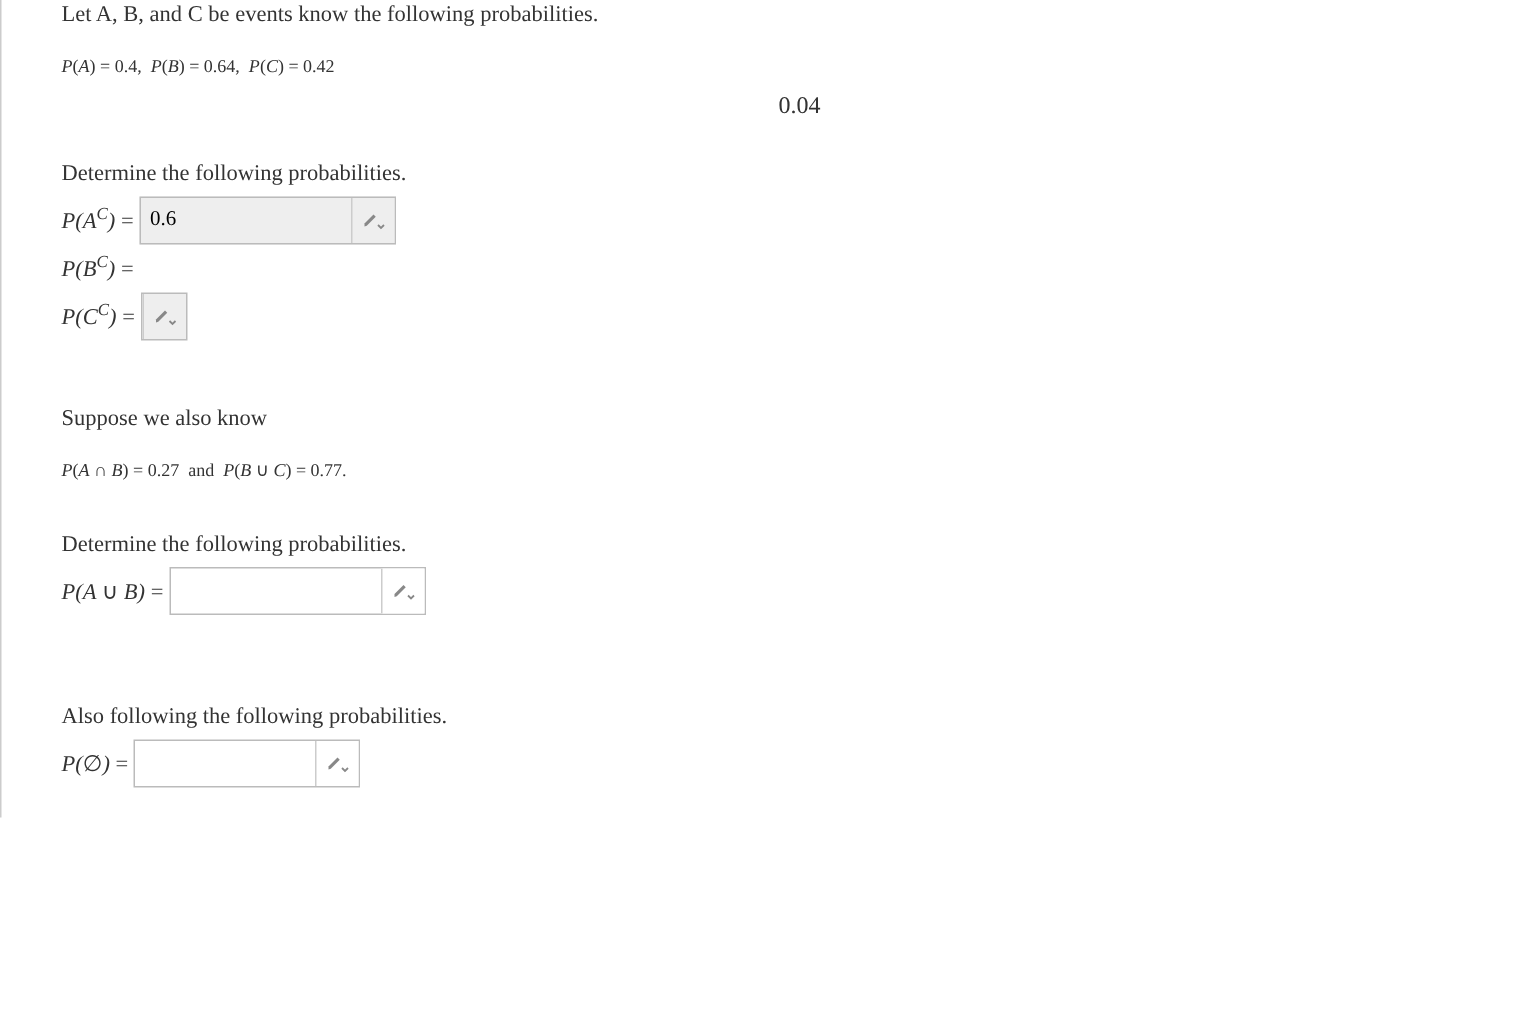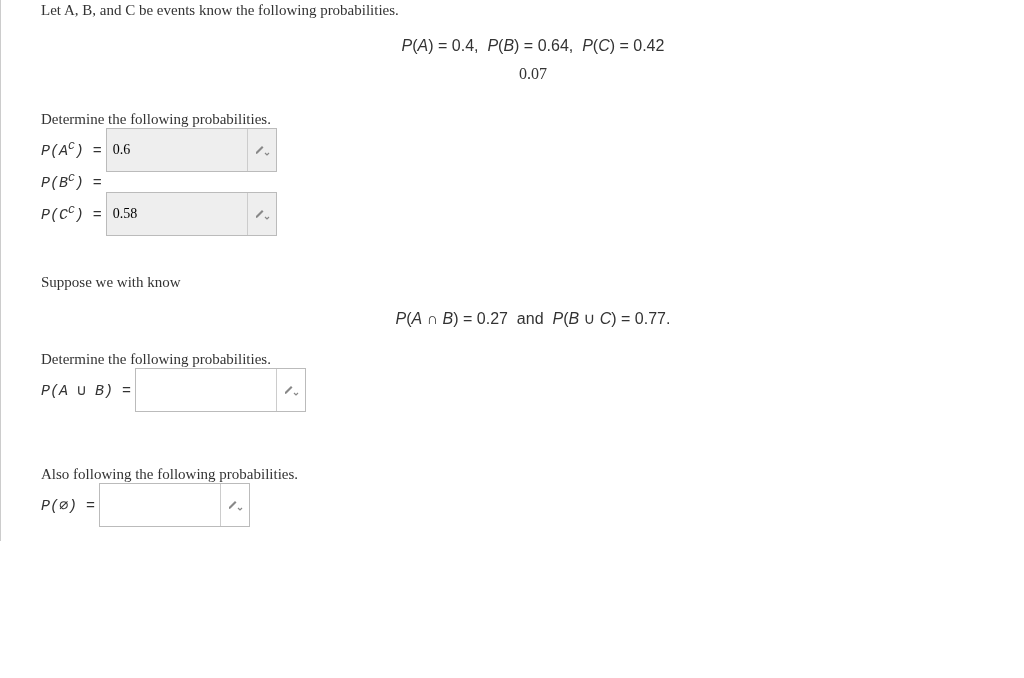--- a/index.html
+++ b/index.html
@@ -10,56 +10,56 @@
     padding: 0 0 20px 40px;
     width: 984px;
     border-left: 1px solid #ccc;
   }
   .intro {
     font-family: Georgia, serif;
     margin-top: 0;
     padding-top: 2px;
   }
   .centered-math {
-    text-align: center;
-    font-family: Liberation Sans, sans-serif;
+    text-align: left;
+    font-family: Liberation Serif, serif;
     margin: 18px 0 10px 0;
-    font-size: 16px;
+    font-size: 12px;
   }
   .centered-sub {
     text-align: center;
     font-family: 'Times New Roman', serif;
     margin: 10px 0 28px 0;
     font-size: 16px;
   }
   .section-text {
     font-family: Georgia, serif;
     margin: 16px 0 6px 0;
   }
   .row {
     display: flex;
     align-items: center;
     margin: 0;
     height: 32px;
   }
   .label {
-    font-family: Liberation Mono, monospace;
+    font-family: Liberation Serif, serif;
     font-style: italic;
     white-space: nowrap;
     padding-right: 4px;
     font-size: 15px;
   }
   .label .rm { font-style: normal; }
   .label sup { font-size: 0.75em; font-style: italic; }
   .field {
     display: inline-flex;
     align-items: center;
     border: 1px solid #bbb;
     background: #fff;
-    height: 44px;
+    height: 32px;
     box-sizing: border-box;
   }
   .field.filled {
     background: #eeeeee;
   }
   .field input {
     border: none;
     outline: none;
     background: transparent;
     font-family: 'Times New Roman', serif;
@@ -88,21 +88,21 @@
 </head>
 <body>
 
 <div class="intro">Let A, B, and C be events know the following probabilities.</div>
 
 <div class="centered-math">
   <span style="font-style:italic;">P</span>(<span style="font-style:italic;">A</span>) = 0.4,&nbsp;
   <span style="font-style:italic;">P</span>(<span style="font-style:italic;">B</span>) = 0.64,&nbsp;
   <span style="font-style:italic;">P</span>(<span style="font-style:italic;">C</span>) = 0.42
 </div>
-<div class="centered-sub">0.07</div>
+<div class="centered-sub">0.04</div>
 
 <div class="section-text">Determine the following probabilities.</div>
 <div id="rows1">
     <div class="row">
       <span class="label">P(A<sup>C</sup>) <span class="rm">=</span></span>
       <span class="field filled">
         <input type="text" value="0.6" style="">
         <span class="tool">
           <svg width="16" height="14" viewBox="0 0 16 14">
             <path d="M2 9 L8 3 L9.5 4.5 L3.5 10.5 L2 11 Z" fill="#888"></path>
@@ -110,35 +110,34 @@
           </svg>
         </span>
       </span>
     </div>
     <div class="row">
       <span class="label">P(B<sup>C</sup>) <span class="rm">=</span></span>
     </div>
     <div class="row">
       <span class="label">P(C<sup>C</sup>) <span class="rm">=</span></span>
       <span class="field filled">
-        <input type="text" value="0.58" style="">
         <span class="tool">
           <svg width="16" height="14" viewBox="0 0 16 14">
             <path d="M2 9 L8 3 L9.5 4.5 L3.5 10.5 L2 11 Z" fill="#888"></path>
             <path d="M11 10 L13 12 L15 10" stroke="#888" stroke-width="1.2" fill="none"></path>
           </svg>
         </span>
       </span>
     </div>
   </div>
 
 <div class="gap"></div>
-<div class="section-text">Suppose we with know</div>
+<div class="section-text">Suppose we also know</div>
 
-<div class="centered-math" style="margin-bottom:23px;">
+<div class="centered-math" style="margin-bottom:34px;">
   <span style="font-style:italic;">P</span>(<span style="font-style:italic;">A</span> ∩ <span style="font-style:italic;">B</span>) = 0.27
   &nbsp;and&nbsp;
   <span style="font-style:italic;">P</span>(<span style="font-style:italic;">B</span> ∪ <span style="font-style:italic;">C</span>) = 0.77.
 </div>
 
 <div class="section-text">Determine the following probabilities.</div>
 <div id="rows2">
     <div class="row">
       <span class="label">P(A <span class="rm">∪</span> B) <span class="rm">=</span></span>
       <span class="field">

